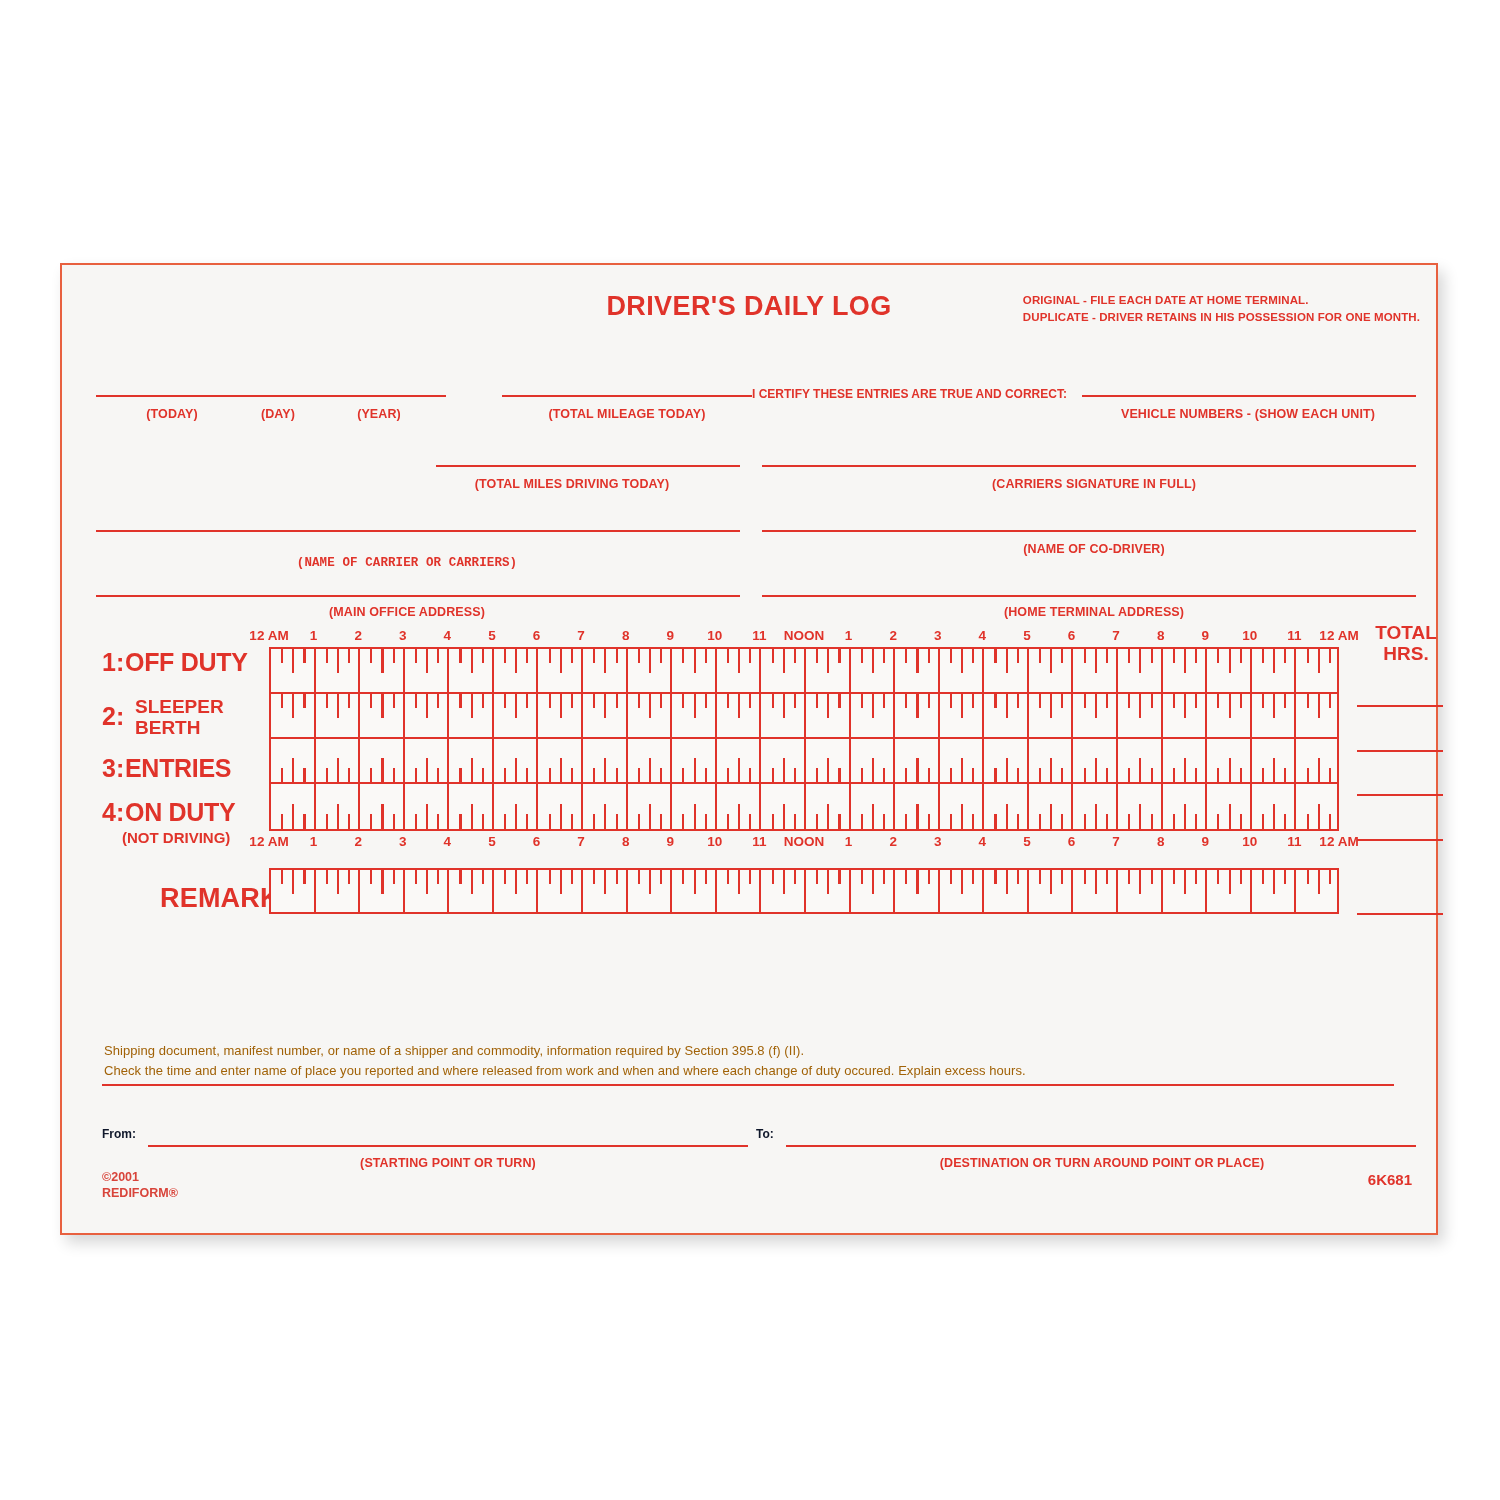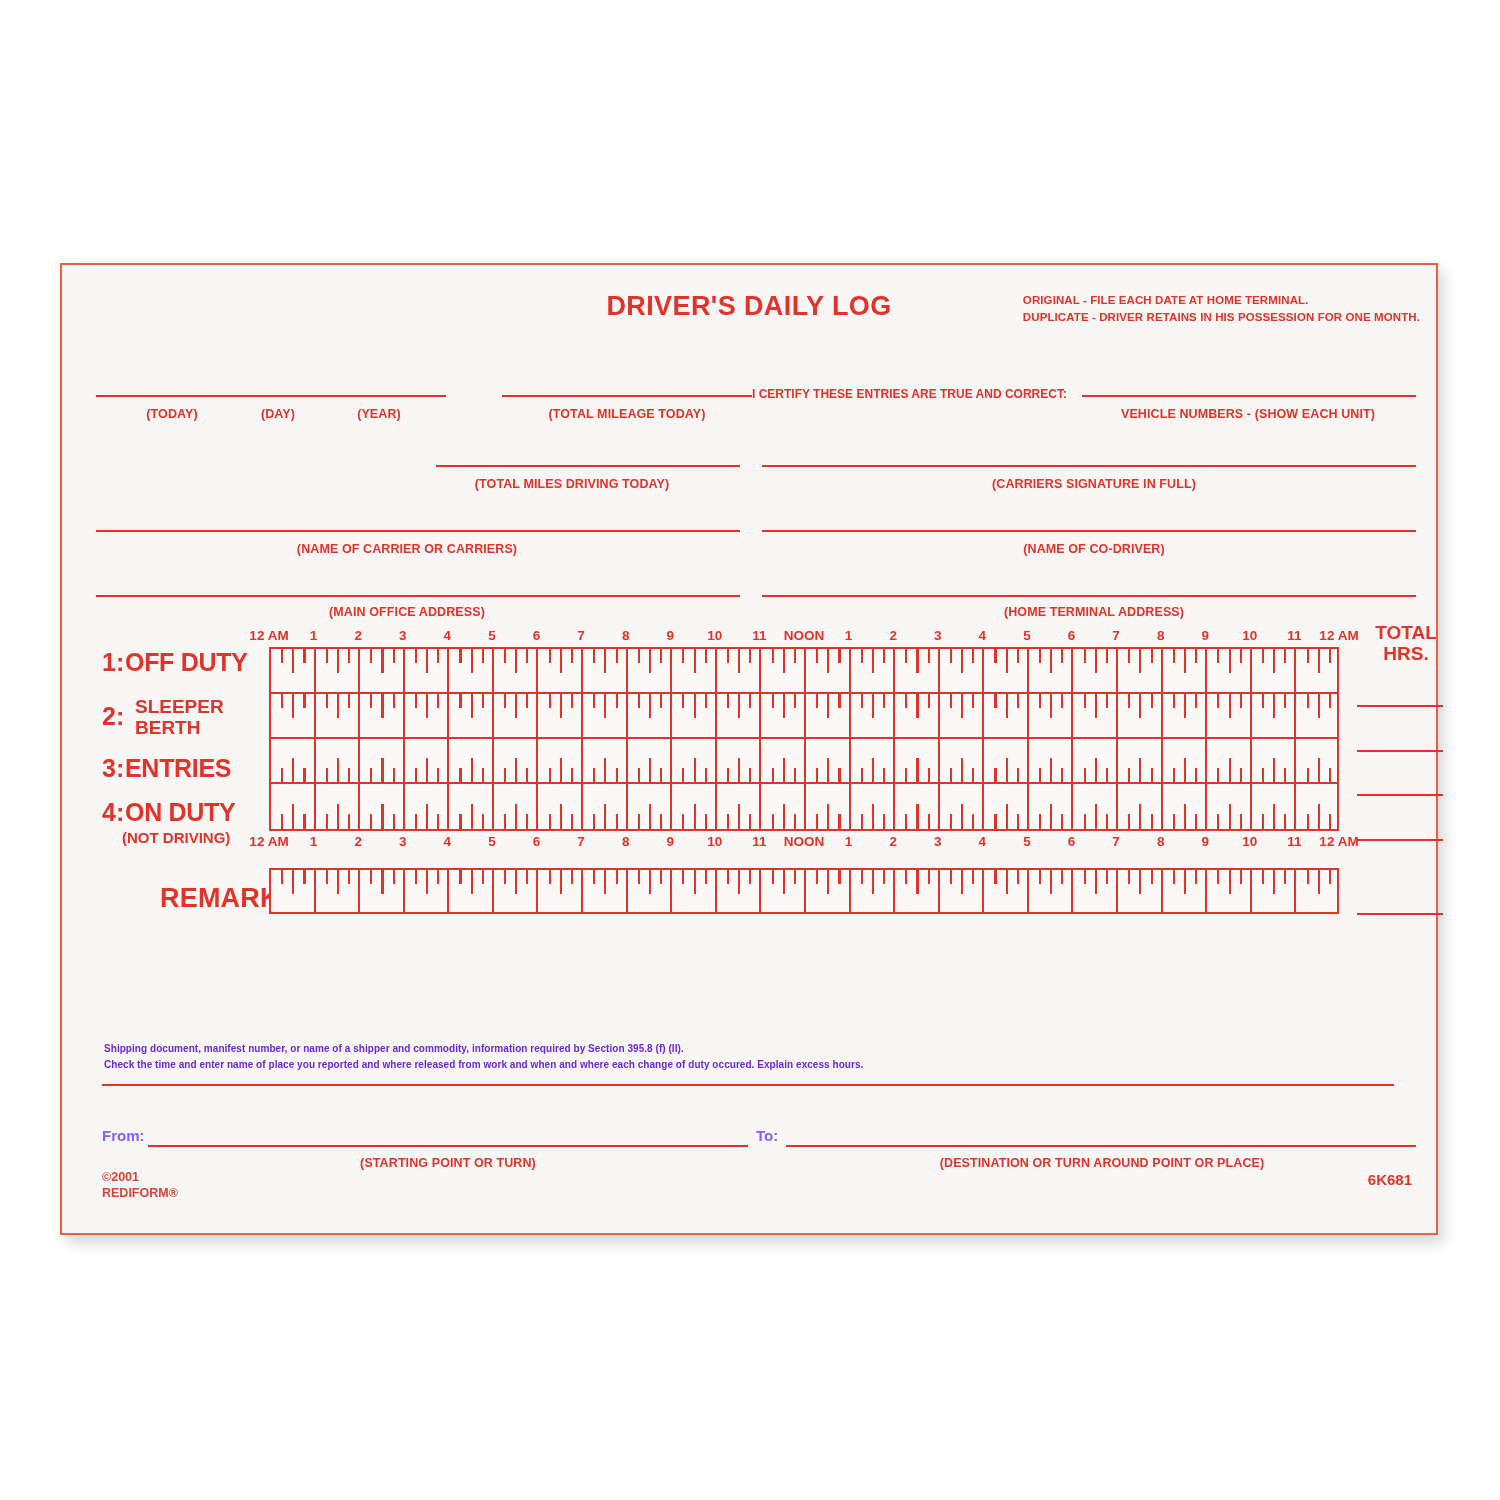--- a/index.html
+++ b/index.html
@@ -196,40 +196,40 @@
     border: 2.3px solid #e0332a;
     background: #faf9f7;
   }
 
   
   #instructions {
     position: absolute;
     left: 42px;
     top: 776px;
     width: 1290px;
-    font-size: 10px;
-    font-weight: bold;
-    color: #6d28d9;
+    font-size: 13px;
+    font-weight: normal;
+    color: #a16207;
     line-height: 1.55;
     letter-spacing: 0.05px;
   }
   #instr-rule {
     position: absolute;
     left: 40px;
     top: 819px;
     width: 1292px;
     height: 0;
     border-top: 2.5px solid #e0332a;
   }
 
   .fromto-label {
     position: absolute;
-    font-size: 15px;
-    font-weight: bold;
-    color: #8b5cf6;
+    font-size: 12px;
+    font-weight: bold;
+    color: #0f172a;
   }
 
   #copyright {
     position: absolute;
     left: 40px;
     top: 905px;
     font-size: 12.5px;
     font-weight: bold;
     color: #d8443a;
     line-height: 1.25;
@@ -271,21 +271,21 @@
     <div class="rule" style="left:1020px; top:130px; width:334px;"></div>
     <div class="caption ctr" style="left:1186px; top:142px;">VEHICLE NUMBERS - (SHOW EACH UNIT)</div>
 
     <div class="rule" style="left:374px; top:200px; width:304px;"></div>
     <div class="caption ctr" style="left:510px; top:212px;">(TOTAL MILES DRIVING TODAY)</div>
 
     <div class="rule" style="left:700px; top:200px; width:654px;"></div>
     <div class="caption ctr" style="left:1032px; top:212px;">(CARRIERS SIGNATURE IN FULL)</div>
 
     <div class="rule" style="left:34px; top:265px; width:644px;"></div>
-    <div class="caption ctr" style="left:345px; top:277px;">(NAME OF CARRIER OR CARRIERS)</div>
+    <div class="caption ctr" style="left:345px; top:291px;font-family:Liberation Mono, monospace;">(NAME OF CARRIER OR CARRIERS)</div>
 
     <div class="rule" style="left:700px; top:265px; width:654px;"></div>
     <div class="caption ctr" style="left:1032px; top:277px;">(NAME OF CO-DRIVER)</div>
 
     <div class="rule" style="left:34px; top:330px; width:644px;"></div>
     <div class="caption ctr" style="left:345px; top:340px;">(MAIN OFFICE ADDRESS)</div>
 
     <div class="rule" style="left:700px; top:330px; width:654px;"></div>
     <div class="caption ctr" style="left:1032px; top:340px;">(HOME TERMINAL ADDRESS)</div>
 

